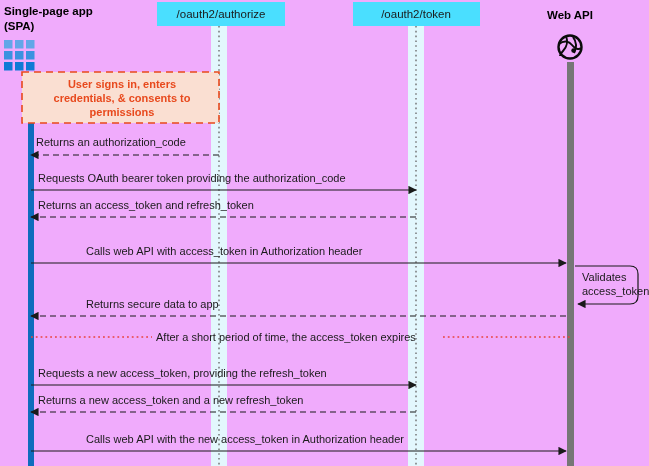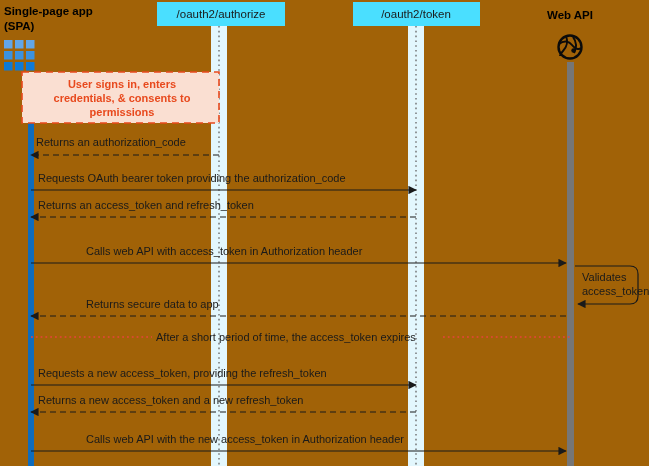--- a/index.html
+++ b/index.html
@@ -8,21 +8,21 @@
     background: #ffffff;
   }
   body {
     font-family: "Liberation Sans", sans-serif;
     -webkit-font-smoothing: antialiased;
   }
   #diagram-root {
     position: relative;
     width: 649px;
     height: 466px;
-    background: #a16207;
+    background: #f0abfc;
     overflow: hidden;
   }
   #diagram-svg {
     position: absolute;
     left: 0;
     top: 0;
     width: 649px;
     height: 466px;
   }
   .hdr-label-box {

